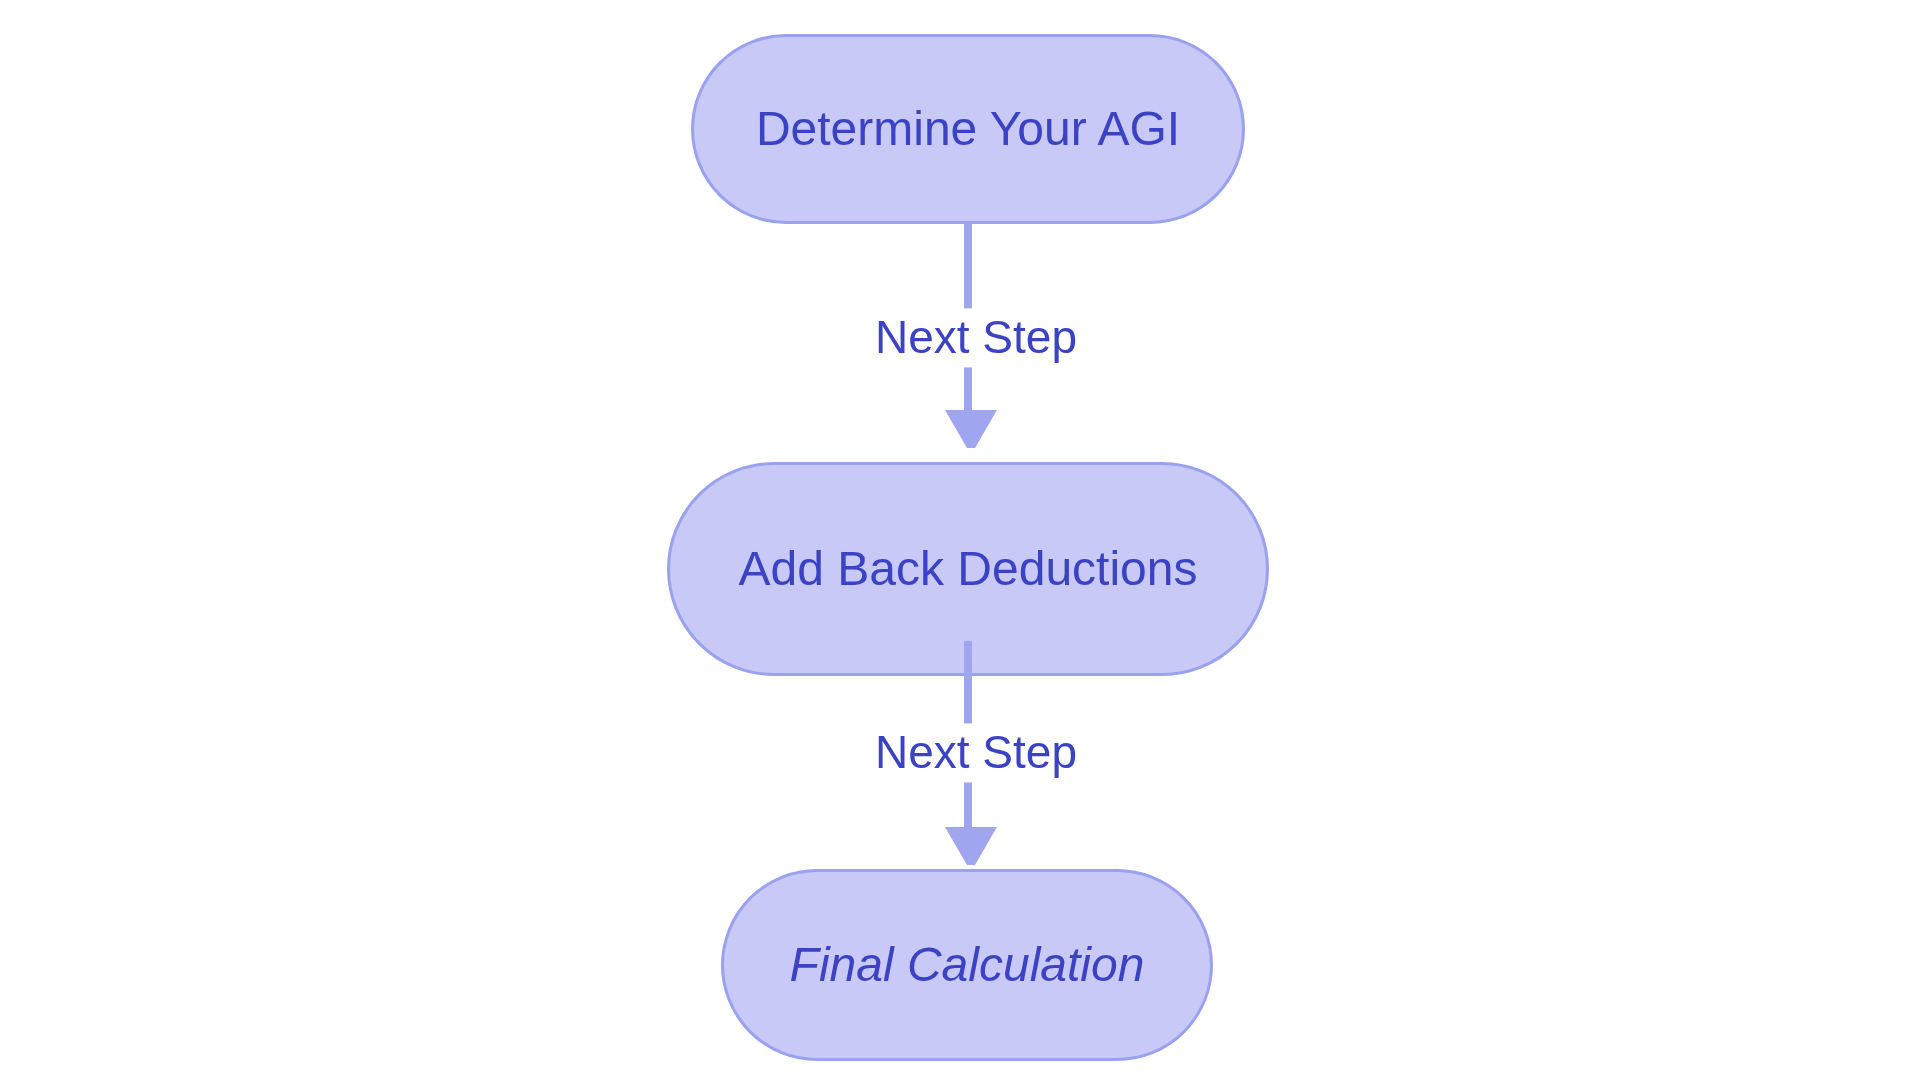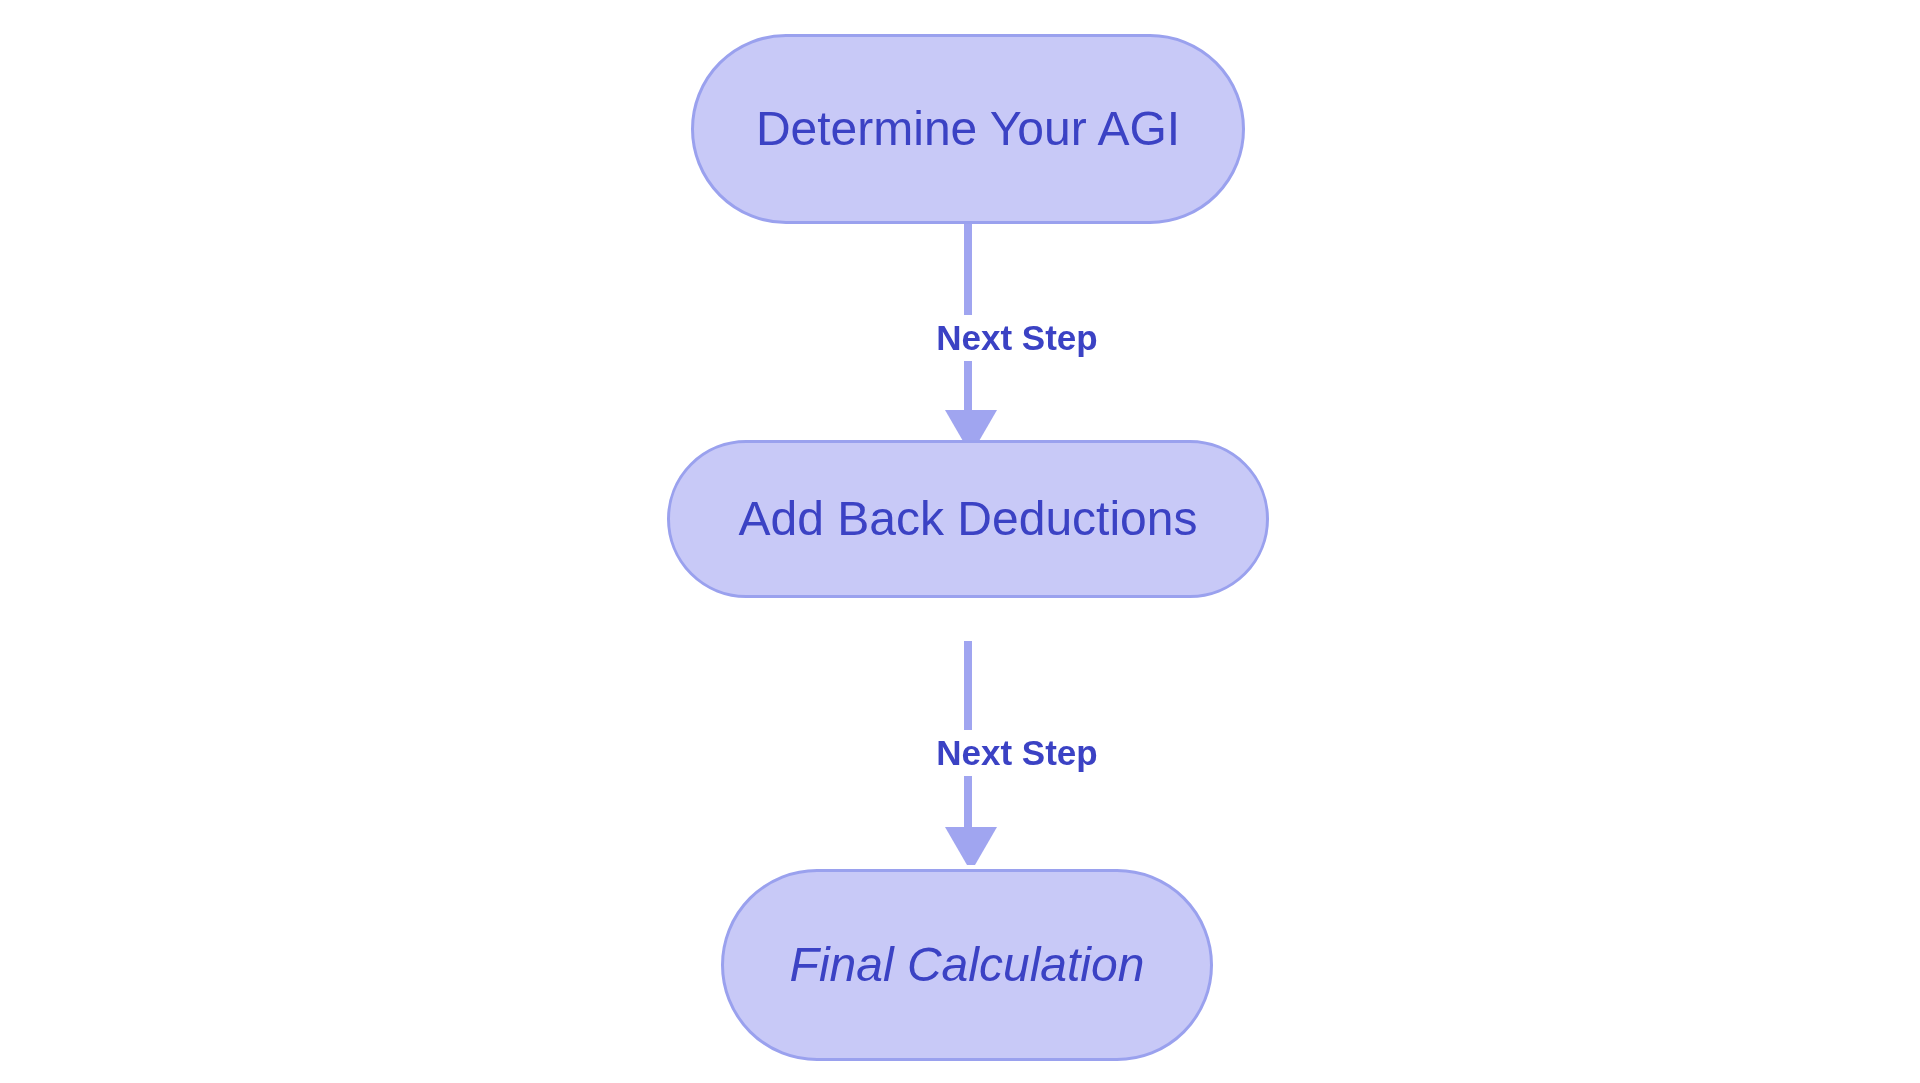--- a/index.html
+++ b/index.html
@@ -29,21 +29,21 @@
     border-radius: 999px;           
     display: flex;
     align-items: center;
     justify-content: center;
     color: var(--text);
     font-size: 48px;
     line-height: 1;
     white-space: nowrap;
   }
   #node-1 { left: 683px; top: 26px;  width: 554px; height: 190px; }
-  #node-2 { left: 659px; top: 432px; width: 602px; height: 158px; }
+  #node-2 { left: 659px; top: 454px; width: 602px; height: 214px; }
   #node-3 { left: 713px; top: 861px; width: 492px; height: 192px; font-style: italic; }
 
   .edge-line {
     position: absolute;
     width: 7px;
     left: 956px;                     
     background: var(--edge-line);
   }
   #edge-line-1 { top: 216px; height: 187px; }
   #edge-line-2 { top: 633px; height: 187px; }
@@ -55,29 +55,28 @@
     height: 0;
     border-left: 22.5px solid transparent;
     border-right: 22.5px solid transparent;
     border-top: 38px solid var(--edge-line);
   }
   #arrowhead-1 { top: 402px; }
   #arrowhead-2 { top: 819px; }
 
   .edge-label {
     position: absolute;
-    left: 1009px;
+    left: 968px;
     transform: translate(-50%, -50%);
     background: var(--canvas-bg);    
     color: var(--text);
-    font-size: 35px;
+    font-size: 46px;
     line-height: 1.2;
     padding: 2px 8px;
     white-space: nowrap;
-    font-weight: bold;
   }
   #edge-label-1 { top: 330px; }
   #edge-label-2 { top: 745px; }
 </style>
 </head>
 <body>
 
 <div class="canvas">
 
   <div class="node" id="node-1">

